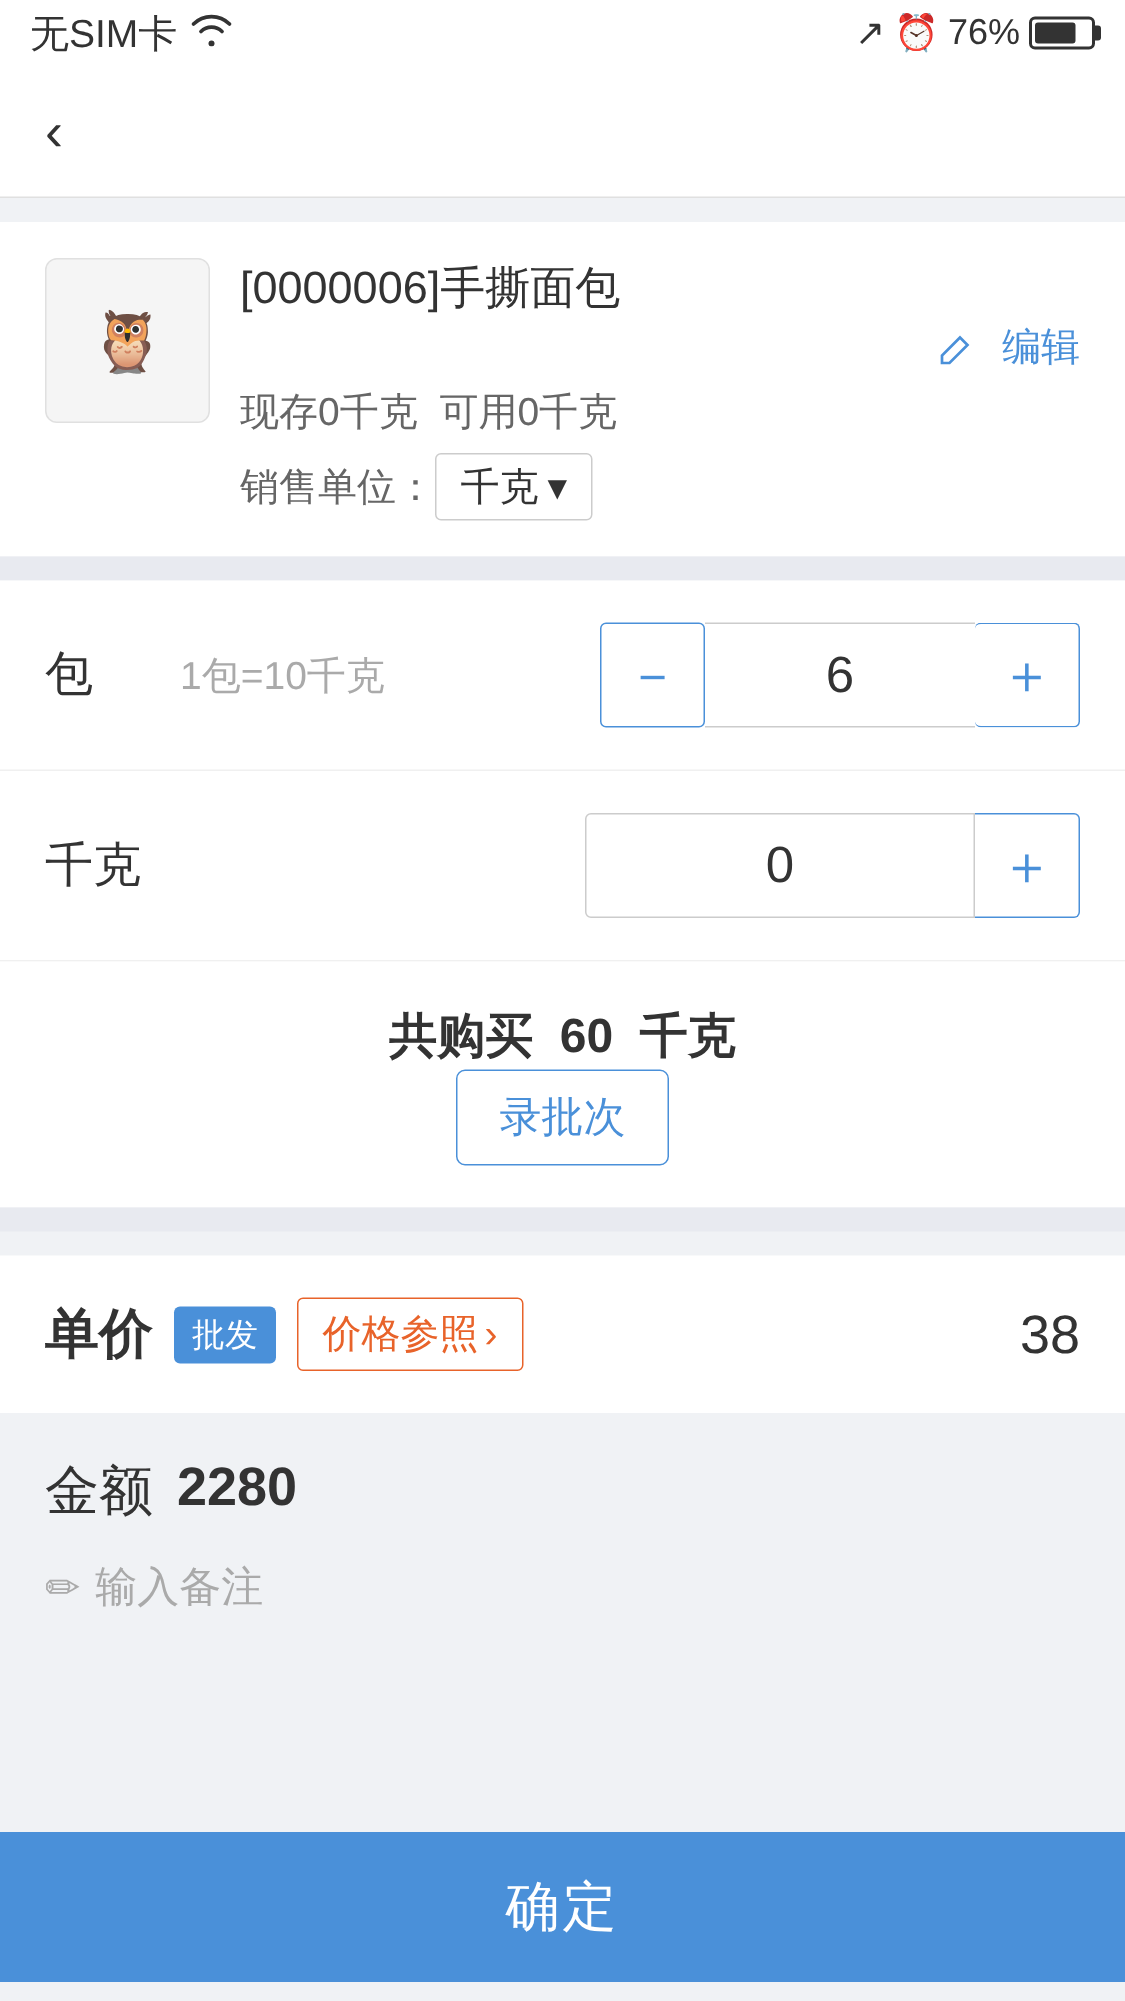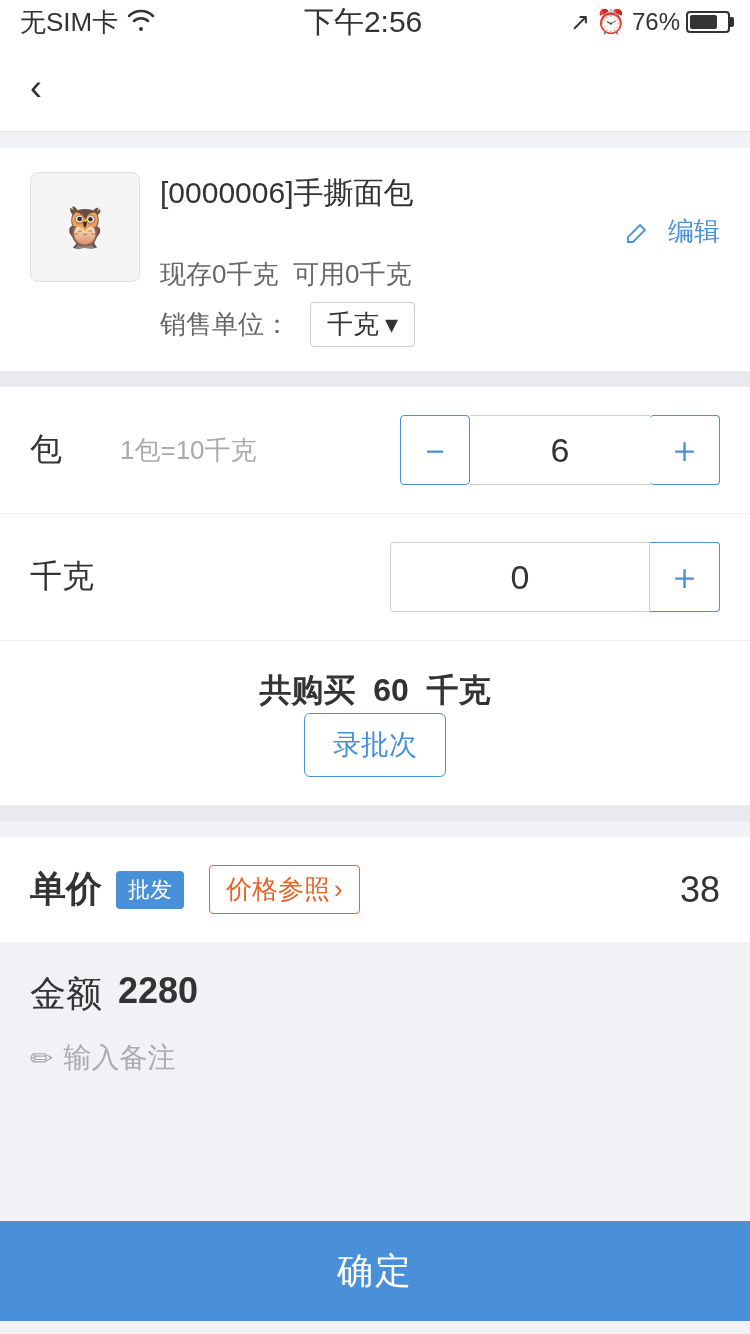--- a/index.html
+++ b/index.html
@@ -112,21 +112,21 @@
       font-size: 26px;
       color: #666;
       margin-top: 8px;
     }
     .product-unit-row {
       display: flex;
       align-items: center;
       margin-top: 10px;
       font-size: 26px;
       color: #666;
-      gap: 20px;
+      gap: 0;
     }
     .unit-select {
       border: 1px solid #ccc;
       border-radius: 4px;
       padding: 4px 16px;
       font-size: 26px;
       color: #333;
       background: #fff;
       display: inline-flex;
       align-items: center;
@@ -272,21 +272,20 @@
       border: 1px solid #e8632a;
       color: #e8632a;
       font-size: 26px;
       padding: 6px 16px;
       border-radius: 4px;
       cursor: pointer;
       display: flex;
       align-items: center;
       gap: 4px;
       background: #fff;
-      margin-left: 11px;
     }
     .price-value {
       margin-left: auto;
       font-size: 36px;
       font-weight: 500;
       color: #333;
     }
 
     
     .amount-section {
@@ -353,21 +352,20 @@
   <div class="status-left">
     <span>无SIM卡</span>
     <span>
       <svg width="30" height="22" viewBox="0 0 30 22" fill="none">
         <path d="M15 18a2 2 0 1 1 0 4 2 2 0 0 1 0-4z" fill="#333"></path>
         <path d="M8 12a10 10 0 0 1 14 0" stroke="#333" stroke-width="2.5" fill="none" stroke-linecap="round"></path>
         <path d="M3 7a17 17 0 0 1 24 0" stroke="#333" stroke-width="2.5" fill="none" stroke-linecap="round"></path>
       </svg>
     </span>
   </div>
-  <div class="status-center">下午2:56</div>
   <div class="status-right">
     <span>↗</span>
     <span>⏰</span>
     <span>76%</span>
     <div class="battery-bar">
       <div class="battery-fill"></div>
     </div>
   </div>
 </div>
 

